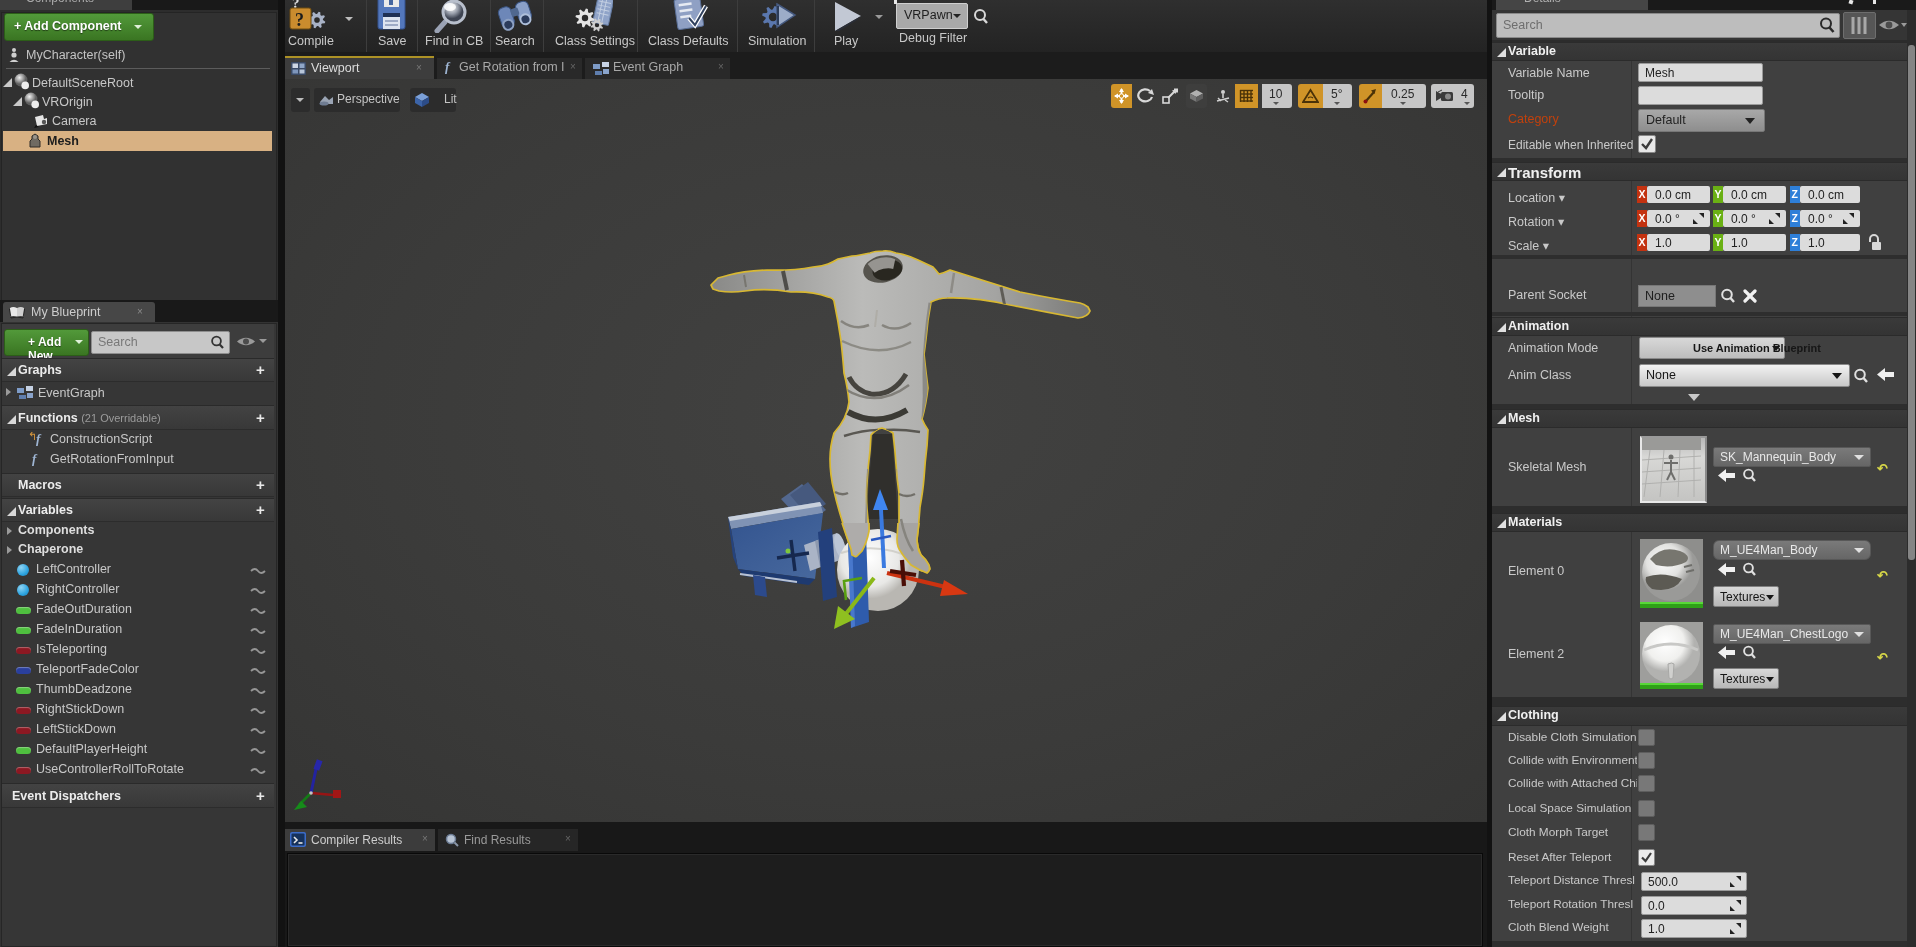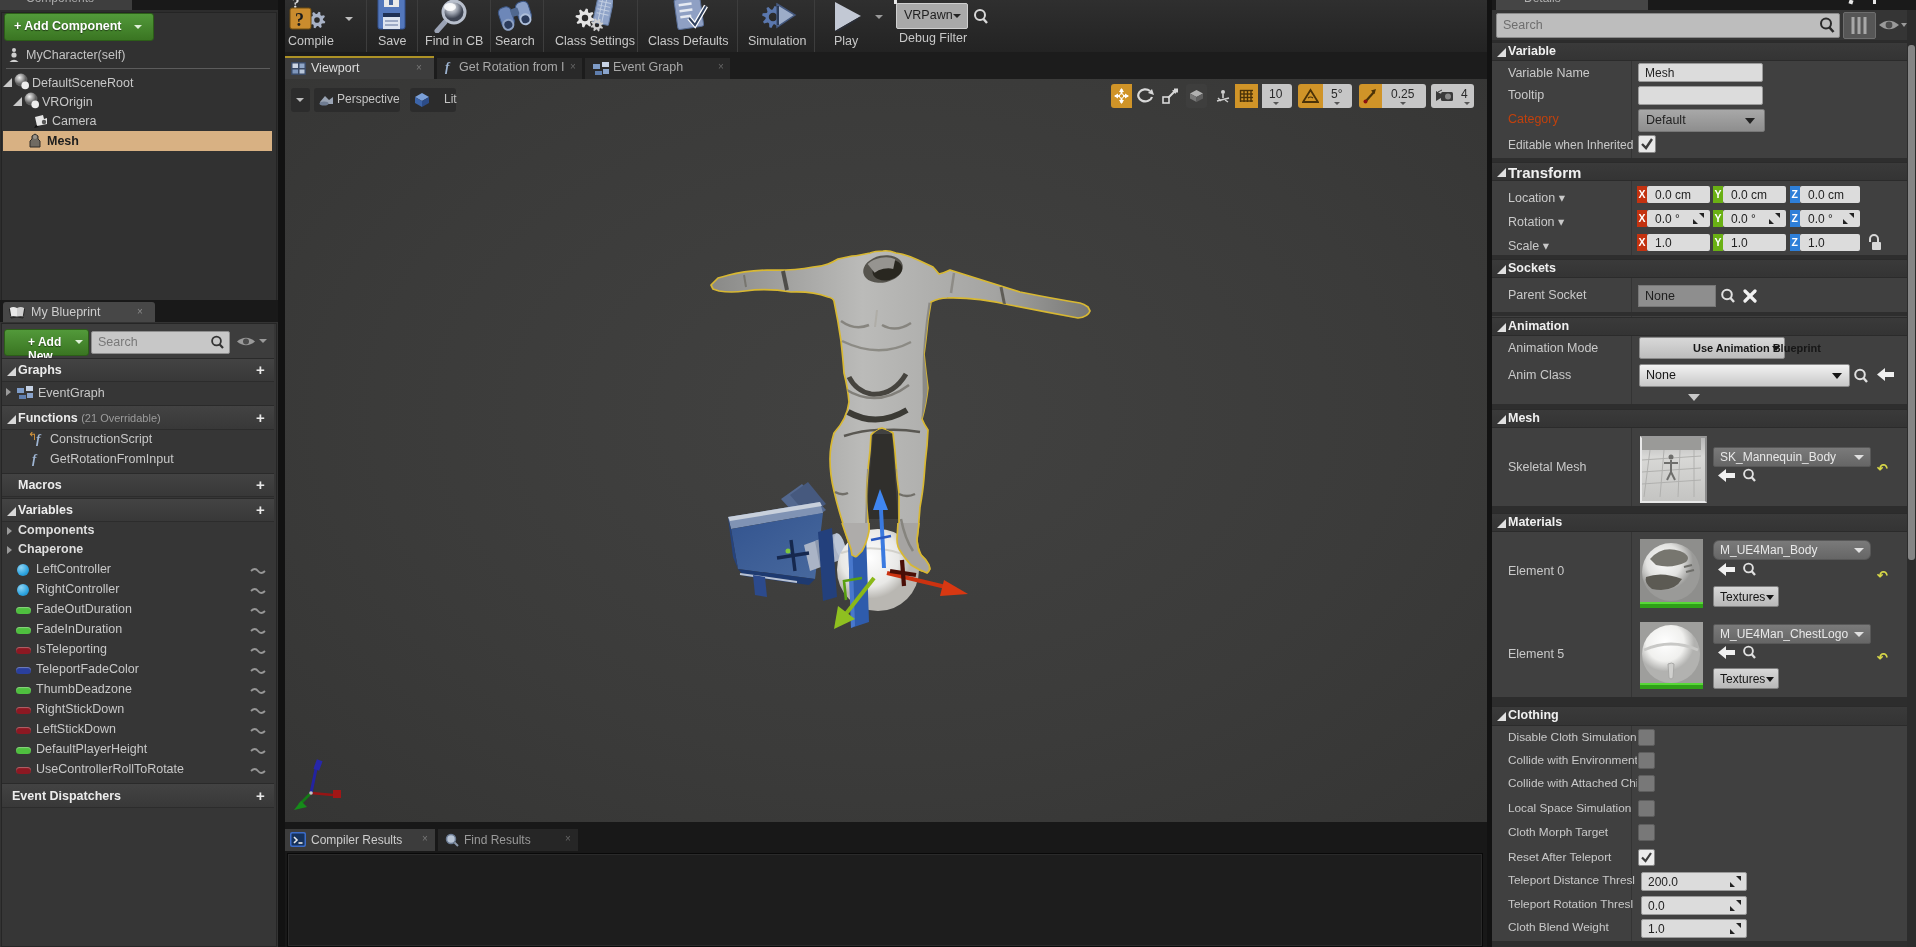--- a/index.html
+++ b/index.html
@@ -806,26 +806,20 @@
       <span style="position:absolute;left:1.5px;top:2px;color:#fff;font-size:10.5px;font-weight:bold;">Z</span>
     </div>
     <div class="abs field" style="left:308px;top:234px;width:60px;height:17px;">
       <span class="abs" style="left:8px;top:2px;">1.0</span>
     </div>
     <svg class="abs" style="left:375px;top:234px;" width="14" height="17">
       <path d="M3 8 V5 a4 4 0 0 1 8 0 v3" fill="none" stroke="#d8d8d8" stroke-width="2"></path>
       <rect x="5" y="8" width="9" height="8" rx="1" fill="#d8d8d8"></rect>
     </svg>
     <div class="abs" style="left:0;top:255px;width:415px;height:4px;background:#2e2e2e;"></div>
-    <div class="abs" style="left:0;top:259px;width:415px;height:17px;background:linear-gradient(#3a3a3a,#343434);border-top:1px solid #2b2b2b;border-bottom:1px solid #2b2b2b;">
-      <svg class="abs" style="left:5px;top:5px;" width="9" height="9">
-        <polygon points="9,0 9,9 0,9" fill="#e0e0e0"></polygon>
-      </svg>
-      <span class="abs" style="left:16px;top:1px;color:#f0f0f0;font-size:12.5px;font-weight:bold;">Sockets</span>
-    </div>
     <span class="abs" style="left:16px;top:288px;color:#c9c9c9;font-size:12.5px;white-space:nowrap;">Parent Socket</span>
     <div class="abs" style="left:146px;top:285px;width:76px;height:20px;background:#8e8e8e;border:1px solid #777;">
       <span class="abs" style="left:6px;top:3px;color:#1e1e1e;font-size:12.5px;">None</span>
     </div>
     <svg class="abs" style="left:228px;top:288px;" width="17" height="17">
       <circle cx="7" cy="6.5" r="4.8" fill="none" stroke="#e0e0e0" stroke-width="2"></circle>
       <line x1="10.5" y1="10" x2="14" y2="14" stroke="#e0e0e0" stroke-width="2.4"></line>
     </svg>
     <svg class="abs" style="left:251px;top:289px;" width="14" height="14">
       <g stroke="#f0f0f0" stroke-width="3.2" stroke-linecap="round">
@@ -933,21 +927,21 @@
     </svg>
     <svg class="abs" style="left:250px;top:562px;" width="16" height="16">
       <circle cx="6.5" cy="6" r="4.4" fill="none" stroke="#e0e0e0" stroke-width="1.9"></circle>
       <line x1="9.7" y1="9.3" x2="13" y2="13" stroke="#e0e0e0" stroke-width="2.3"></line>
     </svg>
     <span class="abs" style="left:385px;top:568px;color:#d8d848;font-size:13px;font-weight:bold;">↶</span>
     <div class="abs" style="left:221px;top:586px;width:64px;height:19px;background:linear-gradient(#d8d8d8,#b8b8b8);border:1px solid #808080;border-radius:2px;">
       <span class="abs" style="left:6px;top:2.5px;color:#161616;font-size:12px;">Textures</span>
       <div class="caret abs" style="left:52px;top:8px;border-top-color:#161616;border-left-width:4.5px;border-right-width:4.5px;border-top-width:5px;"></div>
     </div>
-    <span class="abs" style="left:16px;top:647px;color:#c9c9c9;font-size:12.5px;white-space:nowrap;">Element 5</span>
+    <span class="abs" style="left:16px;top:647px;color:#c9c9c9;font-size:12.5px;white-space:nowrap;">Element 2</span>
     <div class="abs" style="left:148px;top:622px;width:63px;height:67px;background:#9e9e9c;">
       <svg width="63" height="67">
         <defs>
           <radialGradient id="m1" cx="40%" cy="30%">
             <stop offset="0%" stop-color="#ffffff"></stop>
             <stop offset="65%" stop-color="#f0f0ee"></stop>
             <stop offset="100%" stop-color="#b2b2b0"></stop>
           </radialGradient>
         </defs>
         <circle cx="31" cy="32" r="29" fill="url(#m1)"></circle>
@@ -1005,21 +999,21 @@
     </div>
     <div class="abs" style="left:146px;top:849px;width:15px;height:15px;background:#ececec;border:1px solid #888;border-radius:2px;">
       <svg width="15" height="15">
         <path d="M3 7.5 L6.5 11 L12 3" fill="none" stroke="#3c3c3c" stroke-width="2.2"></path>
       </svg>
     </div>
     <div class="abs" style="left:16px;top:873px;width:130px;height:15px;overflow:hidden;">
       <span style="position:absolute;left:0;top:0;color:#c9c9c9;font-size:11.8px;white-space:nowrap;">Teleport Distance Thresl</span>
     </div>
     <div class="abs field" style="left:149px;top:872px;width:104px;height:17px;border:1px solid #9a9a9a;">
-      <span class="abs" style="left:6px;top:2px;">200.0</span>
+      <span class="abs" style="left:6px;top:2px;">500.0</span>
       <svg class="abs" style="left:88px;top:3px;" width="11" height="11">
         <polygon points="0,11 0,6 5,11" fill="#222"></polygon>
         <polygon points="11,0 6,0 11,5" fill="#222"></polygon>
       </svg>
     </div>
     <div class="abs" style="left:16px;top:897px;width:130px;height:15px;overflow:hidden;">
       <span style="position:absolute;left:0;top:0;color:#c9c9c9;font-size:11.8px;white-space:nowrap;">Teleport Rotation Thresl</span>
     </div>
     <div class="abs field" style="left:149px;top:896px;width:104px;height:17px;border:1px solid #9a9a9a;">
       <span class="abs" style="left:6px;top:2px;">0.0</span>

